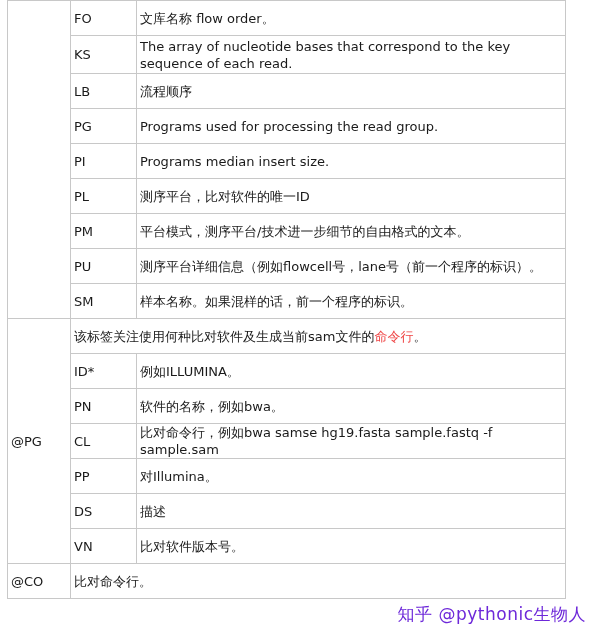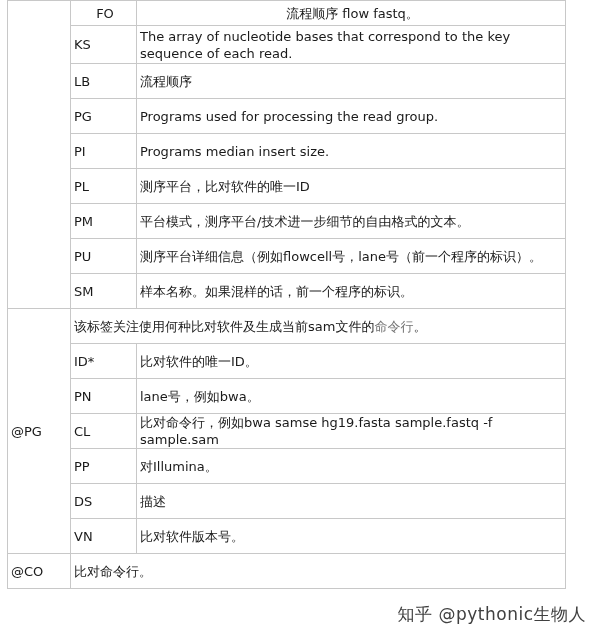--- a/index.html
+++ b/index.html
@@ -2,39 +2,39 @@
 <html><head>
   <meta charset="utf-8">
   <style>
     html, body { margin: 0; padding: 0; background: #ffffff; }
     body { width: 600px; height: 643px; position: relative; overflow: hidden;
            font-family: "DejaVu Sans", "Liberation Sans", sans-serif; color: #1a1a1a; }
     .tbl { position: absolute; left: 7px; top: 0; width: 559px; border-collapse: collapse; table-layout: fixed; }
     .tbl td { border: 1px solid #c8c8c8; font-size: 13px; line-height: 17px; padding: 0 0 0 3px; vertical-align: middle; }
     .row-h { height: 35px; }
     .row-h2 { height: 38px; }
-    .row-top { height: 25px; text-align: center; }
-    .link { color: #737373; }
-    .watermark { position: absolute; right: 14px; top: 603px; font-size: 17px; color: #404040;
+    .row-top { height: 35px; }
+    .link { color: #ef4444; }
+    .watermark { position: absolute; right: 14px; top: 603px; font-size: 17px; color: #6d28d9;
                  letter-spacing: 0.5px; }
   </style>
 </head>
 <body>
 
 <table class="tbl">
   <colgroup>
       <col style="width:63px">
       <col style="width:66px">
       <col>
     </colgroup>
   <tbody>
     <tr class="row-top">
       <td rowspan="9"></td>
       <td>FO</td>
-      <td>流程顺序 flow fastq。</td>
+      <td>文库名称 flow order。</td>
     </tr>
     <tr class="row-h2">
       <td>KS</td>
       <td>The array of nucleotide bases that correspond to the key sequence of each read.</td>
     </tr>
     <tr class="row-h">
       <td>LB</td>
       <td>流程顺序</td>
     </tr>
     <tr class="row-h">
@@ -61,25 +61,25 @@
       <td>SM</td>
       <td>样本名称。如果混样的话，前一个程序的标识。</td>
     </tr>
 
     <tr class="row-h">
       <td rowspan="7">@PG</td>
       <td colspan="2"><span>该标签关注使用何种比对软件及生成当前sam文件的</span><span class="link">命令行</span><span>。</span></td>
     </tr>
     <tr class="row-h">
       <td>ID*</td>
-      <td>比对软件的唯一ID。</td>
+      <td>例如ILLUMINA。</td>
     </tr>
     <tr class="row-h">
       <td>PN</td>
-      <td>lane号，例如bwa。</td>
+      <td>软件的名称，例如bwa。</td>
     </tr>
     <tr class="row-h">
       <td>CL</td>
       <td>比对命令行，例如bwa samse hg19.fasta sample.fastq -f sample.sam</td>
     </tr>
     <tr class="row-h">
       <td>PP</td>
       <td>对Illumina。</td>
     </tr>
     <tr class="row-h">

